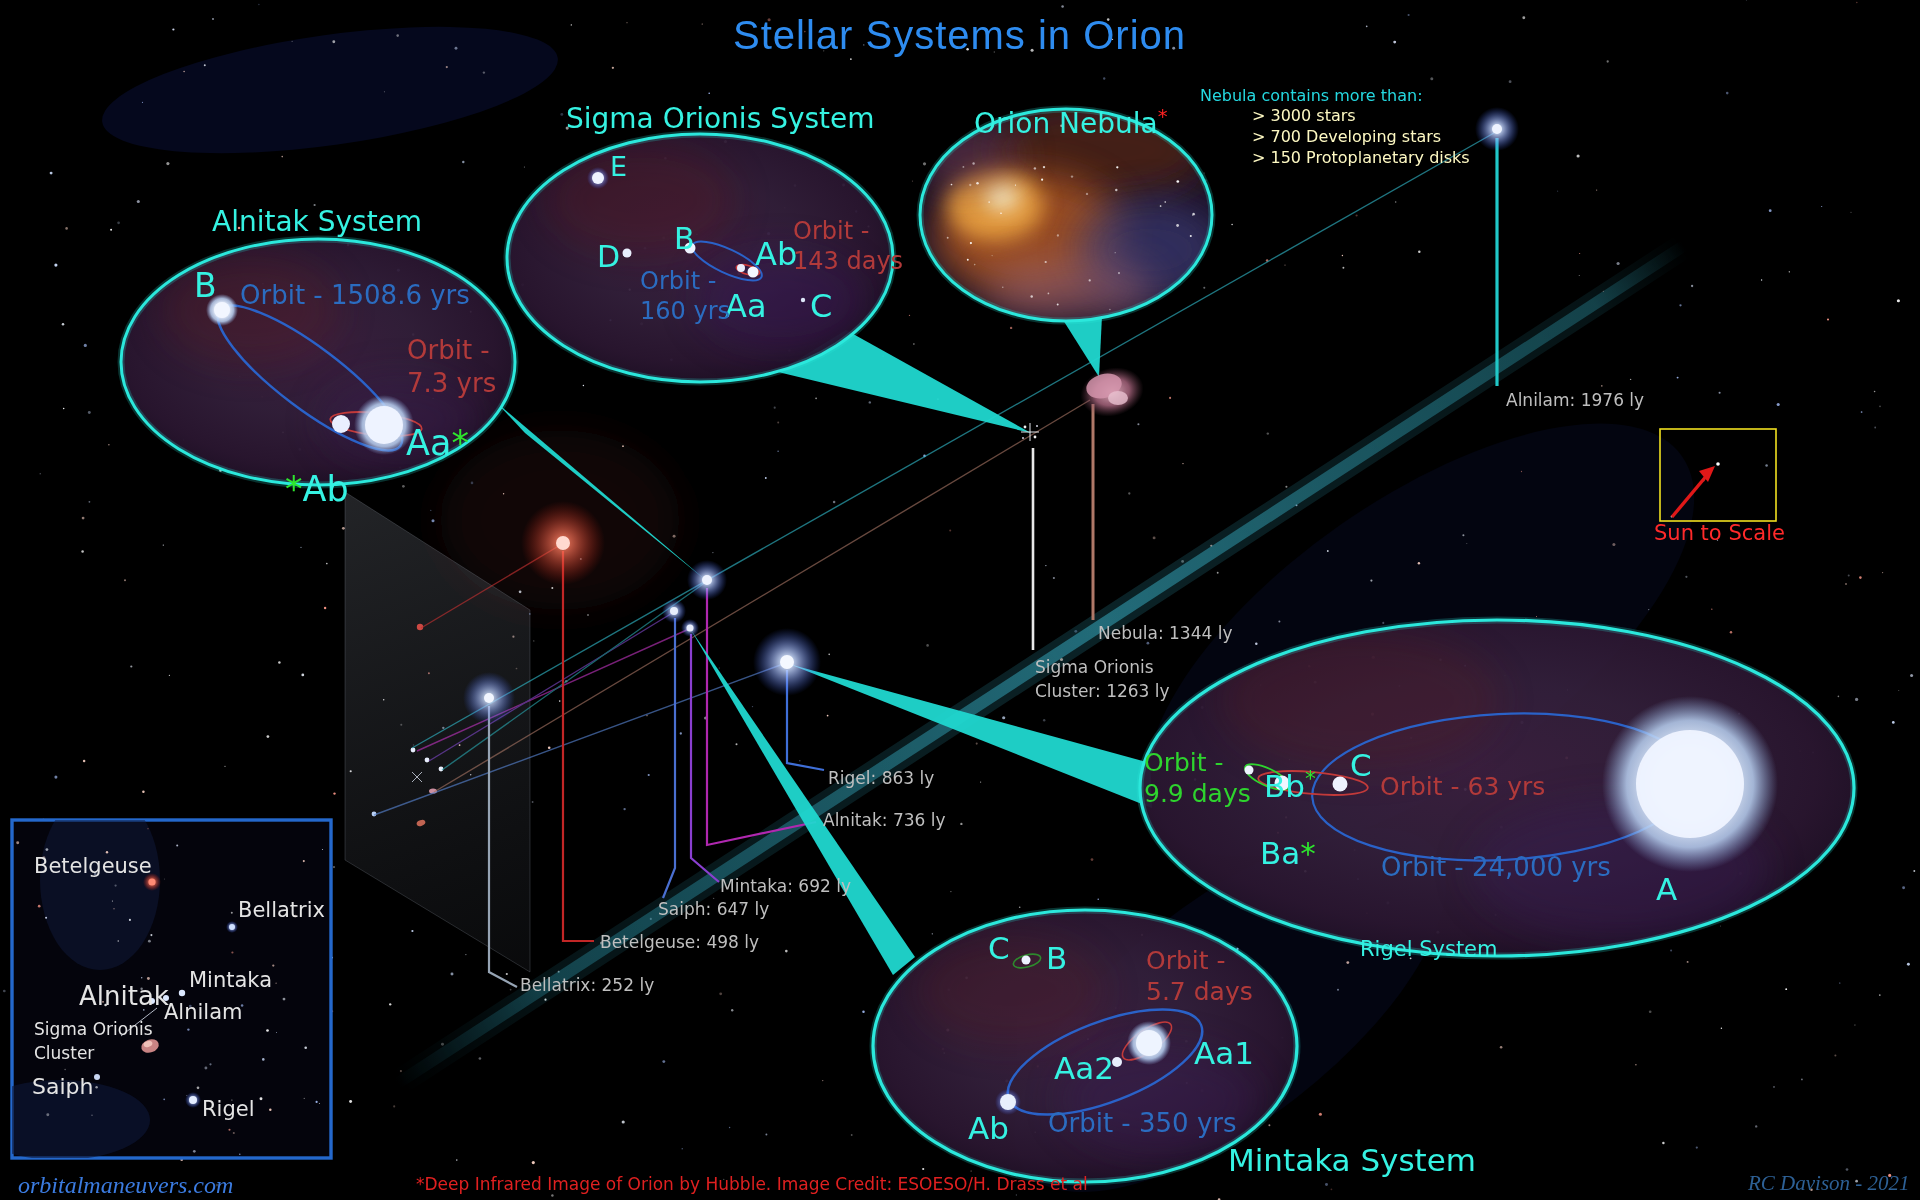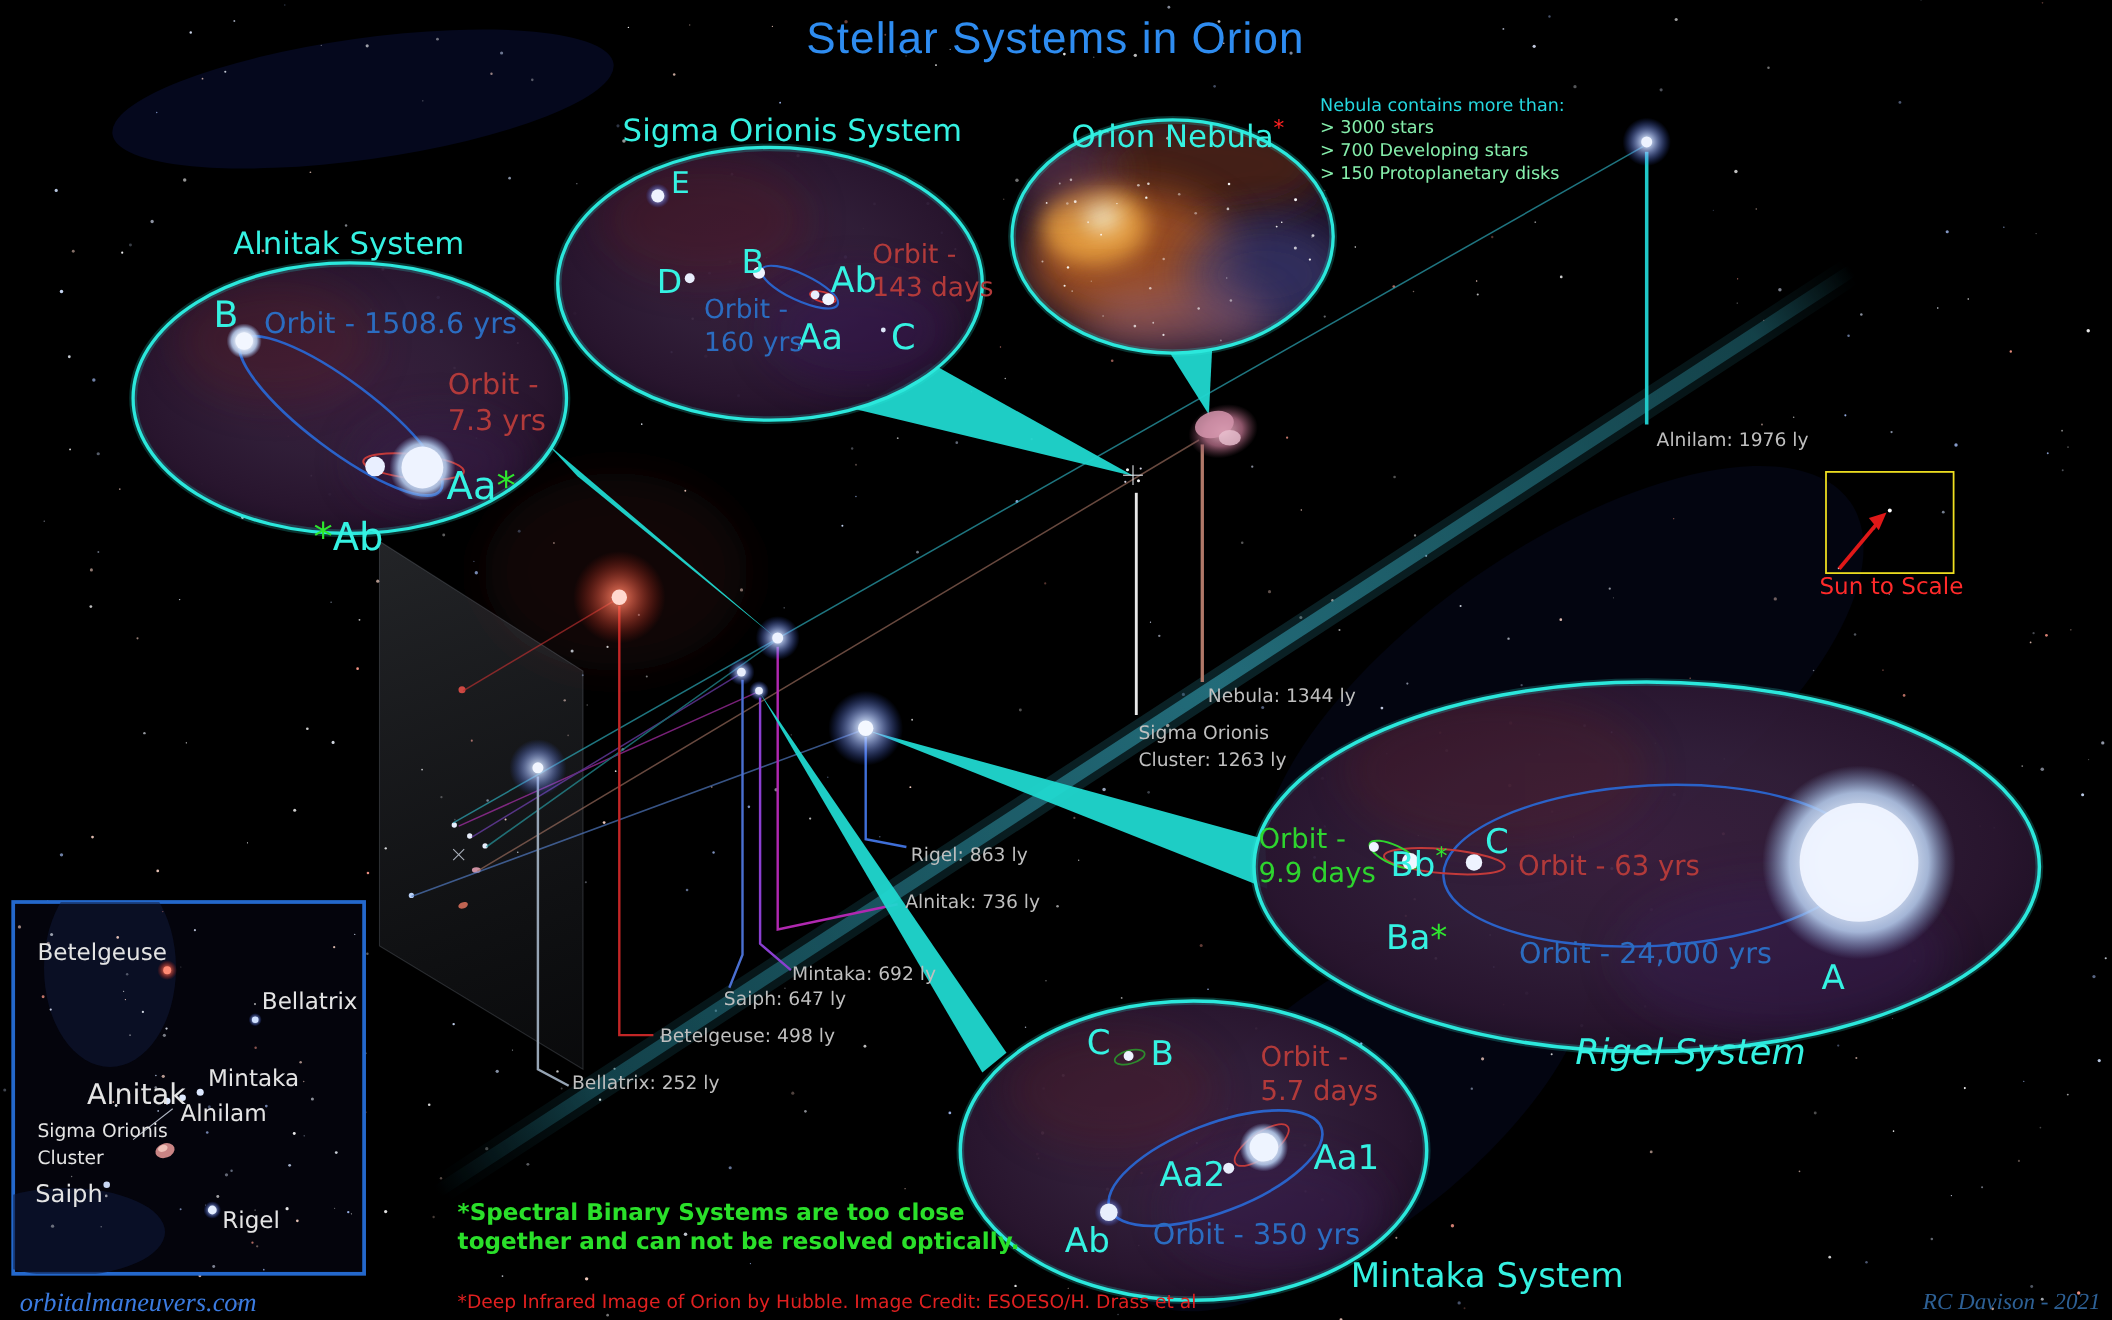--- a/index.html
+++ b/index.html
@@ -828,25 +828,25 @@
   </g>
 </svg>
 
 <div class="lbl title" style="left:733px;top:10px;font-size:40px;">Stellar Systems in Orion</div>
 
 <div class="lbl cyan" style="left:566px;top:101px;font-size:28px;">Sigma Orionis System</div>
 <div class="lbl cyan" style="left:212px;top:204px;font-size:28px;">Alnitak System</div>
 <div class="lbl cyan" style="left:974px;top:70px;font-size:28px;">
   <span>Orion Nebula</span><span class="red-mark sup">*</span>
 </div>
-<div class="lbl cyan" style="left:1432px;top:936px;font-size:32px;font-style:italic;">Rigel System</div>
+<div class="lbl cyan" style="left:1360px;top:936px;font-size:21px;">Rigel System</div>
 <div class="lbl cyan" style="left:1228px;top:1141px;font-size:31px;">Mintaka System</div>
 
 <div class="lbl" style="left:1200px;top:86px;font-size:16px;color:#25d8e0;">Nebula contains more than:</div>
-<div class="lbl" style="left:1200px;top:106px;font-size:16px;color:#86efac;line-height:1.3;">&gt; 3000 stars
+<div class="lbl" style="left:1252px;top:106px;font-size:16px;color:#fef9c3;line-height:1.3;">&gt; 3000 stars
 &gt; 700 Developing stars
 &gt; 150 Protoplanetary disks</div>
 
 <div class="lbl cyan" style="left:610px;top:150px;font-size:27px;">E</div>
 <div class="lbl cyan" style="left:597px;top:238px;font-size:30px;">D</div>
 <div class="lbl cyan" style="left:674px;top:220px;font-size:30px;">B</div>
 <div class="lbl cyan" style="left:755px;top:234px;font-size:32px;">Ab</div>
 <div class="lbl cyan" style="left:725px;top:286px;font-size:32px;">Aa</div>
 <div class="lbl cyan" style="left:810px;top:286px;font-size:32px;">C</div>
 <div class="lbl oblue" style="left:640px;top:266px;font-size:24px;">Orbit -
@@ -903,20 +903,18 @@
 <div class="lbl inset-lbl" style="left:34px;top:853px;font-size:21px;">Betelgeuse</div>
 <div class="lbl inset-lbl" style="left:238px;top:897px;font-size:21px;">Bellatrix</div>
 <div class="lbl inset-lbl" style="left:189px;top:967px;font-size:21px;">Mintaka</div>
 <div class="lbl inset-lbl" style="left:79px;top:980px;font-size:26px;">Alnitak</div>
 <div class="lbl inset-lbl" style="left:164px;top:999px;font-size:21px;">Alnilam</div>
 <div class="lbl inset-lbl" style="left:34px;top:1018px;font-size:17px;line-height:1.4;">Sigma Orionis
 Cluster</div>
 <div class="lbl inset-lbl" style="left:32px;top:1073px;font-size:22px;">Saiph</div>
 <div class="lbl inset-lbl" style="left:202px;top:1096px;font-size:21px;">Rigel</div>
 
-<div class="lbl note-green" style="left:416px;top:1090px;font-size:21px;line-height:1.22;">*Spectral Binary Systems are too close
-together and can not be resolved optically.</div>
 <div class="lbl note-credit" style="left:416px;top:1174px;font-size:17px;">*Deep Infrared Image of Orion by Hubble.  Image Credit: ESOESO/H. Drass et al</div>
 
 <div class="lbl site" style="left:18px;top:1170px;font-size:24px;">orbitalmaneuvers.com</div>
 <div class="lbl author" style="left:1748px;top:1170px;font-size:21px;">RC Davison - 2021</div>
 
 </div>
 
 </body></html>

